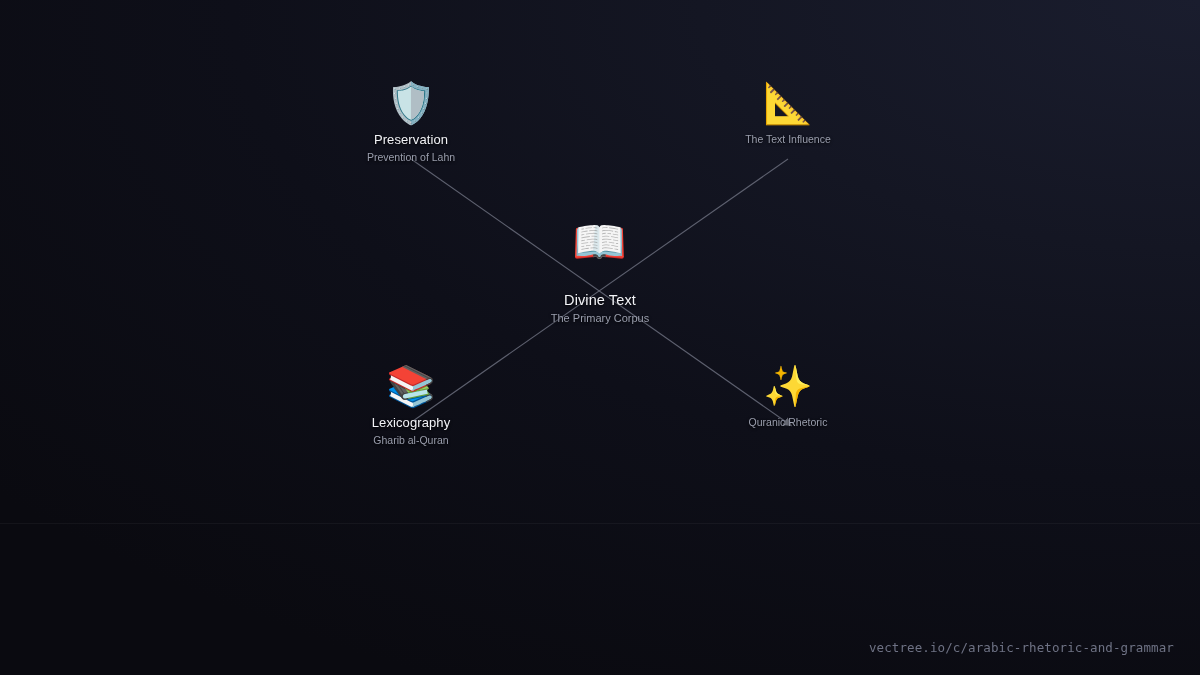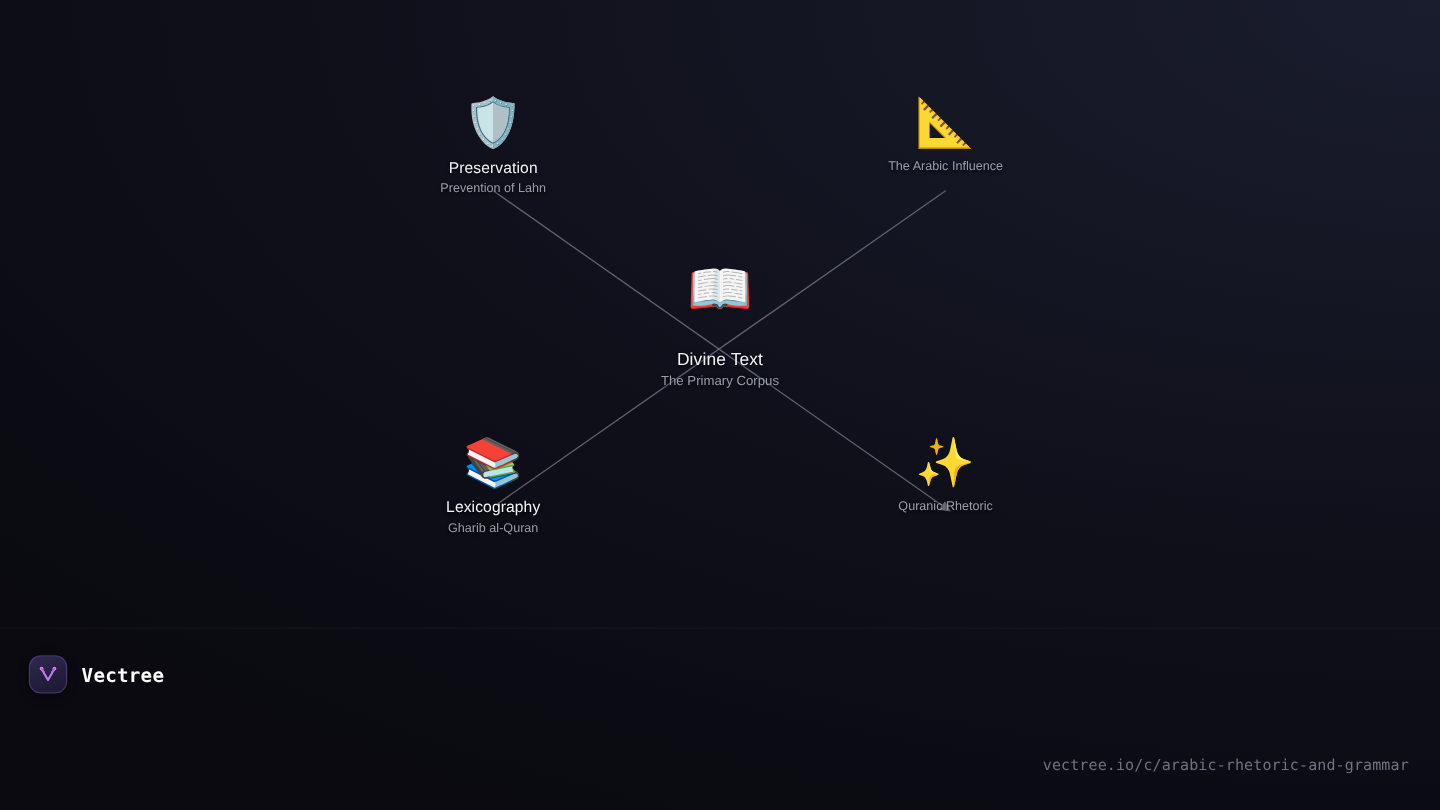--- a/index.html
+++ b/index.html
@@ -77,21 +77,21 @@
   }
   #headline {
     margin-top:14px;
     font-family:"DejaVu Sans Mono","Liberation Mono",monospace;
     font-size:35px; font-weight:bold; color:#ffffff;
     line-height:1.08; letter-spacing:-.3px;
     max-width:840px;
     white-space:pre-line;
   }
   #url {
-    position:absolute; right:26px; bottom:30px;
+    position:absolute; right:26px; bottom:20px;
     font-family:"DejaVu Sans Mono","Liberation Mono",monospace;
     font-size:12.5px; color:#6e7284; letter-spacing:.1px;margin-left:24px;
   }
 </style>
 </head>
 <body>
 
 <div id="stage">
 
   <div id="graph">
@@ -112,45 +112,34 @@
           <div class="n-title">Divine Text</div>
           <div class="n-sub">The Primary Corpus</div>
         </div>
         <div class="node leaf" style="left: 411px; top: 83px;">
           <span class="glyph">🛡️</span>
           <div class="n-title">Preservation</div>
           <div class="n-sub">Prevention of Lahn</div>
         </div>
         <div class="node leaf" style="left: 788px; top: 83px;">
           <span class="glyph">📐</span>
-          <div class="n-sub">The Arabic Influence</div>
+          <div class="n-sub">The Text Influence</div>
         </div>
         <div class="node leaf" style="left: 411px; top: 366px;">
           <span class="glyph">📚</span>
           <div class="n-title">Lexicography</div>
           <div class="n-sub">Gharib al-Quran</div>
         </div>
         <div class="node leaf" style="left: 788px; top: 366px;">
           <span class="glyph">✨</span>
           <div class="n-sub">Quranic Rhetoric</div>
         </div>
       </div>
   </div>
 
   <div id="footer">
 
-    <div id="brand">
-      <span id="logo-mark">
-        <svg width="20" height="20" viewBox="0 0 24 24" aria-hidden="true">
-          <path d="M5.6 6.6 L12 17.6 L18.4 6.6" fill="none" stroke="#c07cf0" stroke-width="2.1" stroke-linecap="round" stroke-linejoin="round"></path>
-          <circle cx="5.6" cy="6.2" r="1.9" fill="#e07ddb"></circle>
-          <circle cx="18.4" cy="6.2" r="1.9" fill="#e07ddb"></circle>
-          <path d="M5.6 6.4 L8.3 9.4 M18.4 6.4 L15.7 9.4" fill="none" stroke="#a968e8" stroke-width="1.3" stroke-linecap="round"></path>
-        </svg>
-      </span>
-      <span id="brand-name">Vectree</span>
-    </div>
 
 
     <div id="url">vectree.io/c/arabic-rhetoric-and-grammar</div>
   </div>
 
 </div>
 
 </body></html>

